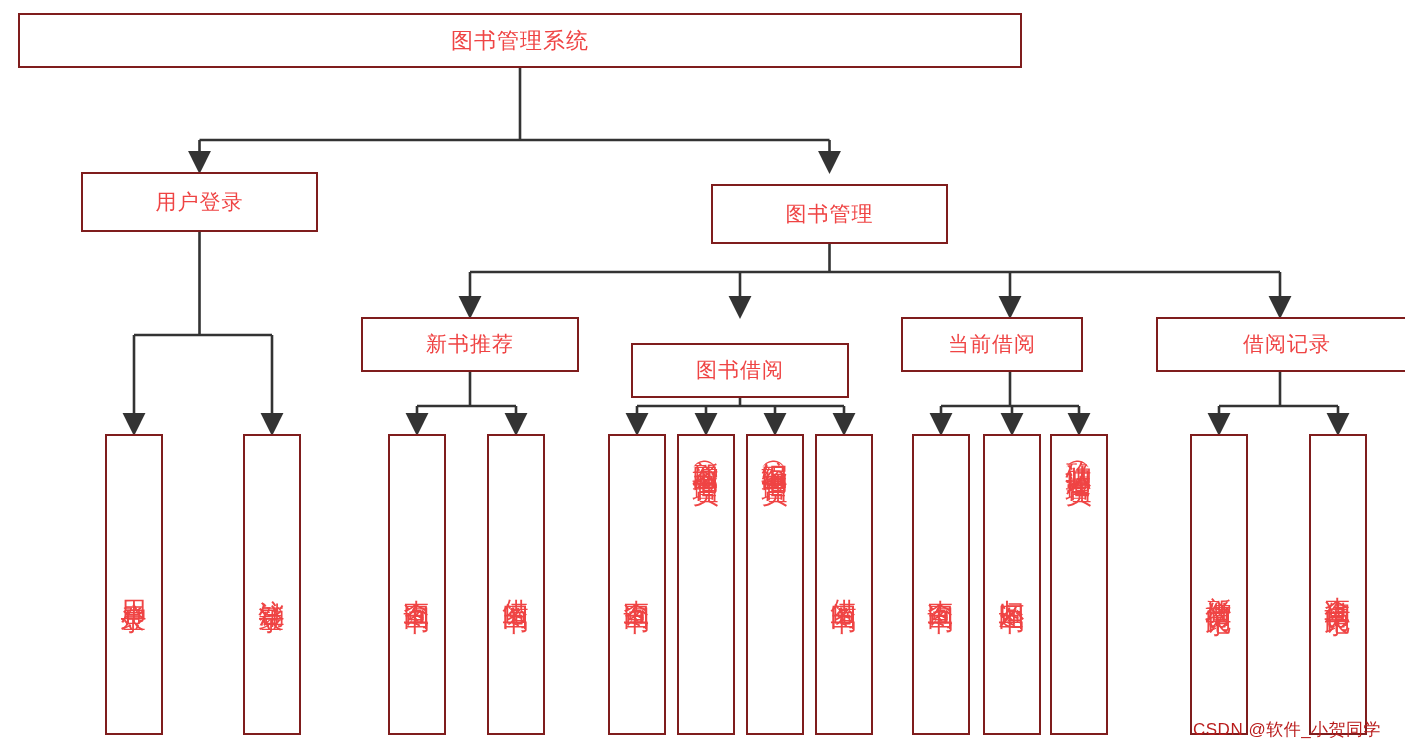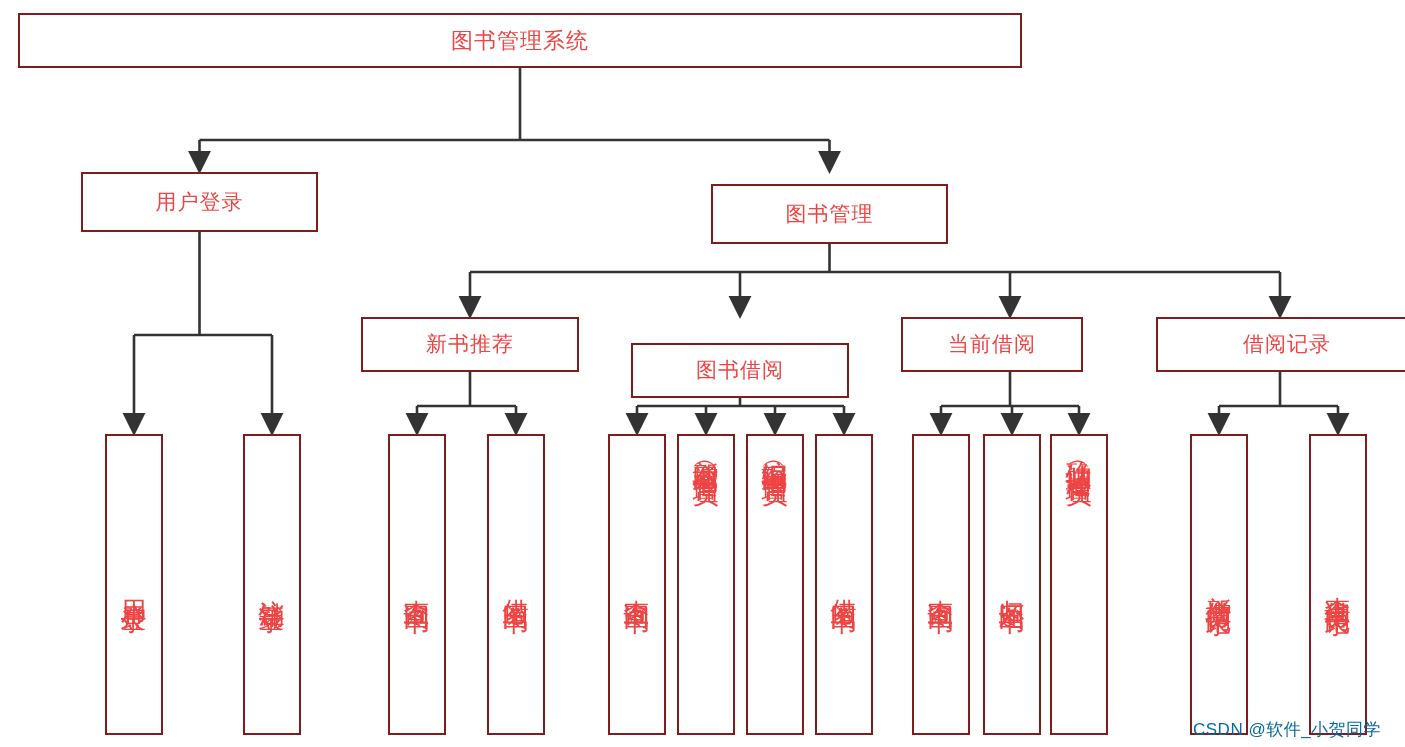--- a/index.html
+++ b/index.html
@@ -63,21 +63,21 @@
     white-space: nowrap;
     margin: 0 auto;
   }
   
   .node.v.mid {
     align-items: center;
     padding-top: 0;
   }
   .watermark {
     position: absolute;
-    color: #0369a1;
+    color: #b91c1c;
     font-size: 17px;
     white-space: nowrap;
     letter-spacing: 0.5px;
   }
 </style>
 </head>
 <body>
 
 <div id="canvas">
 

